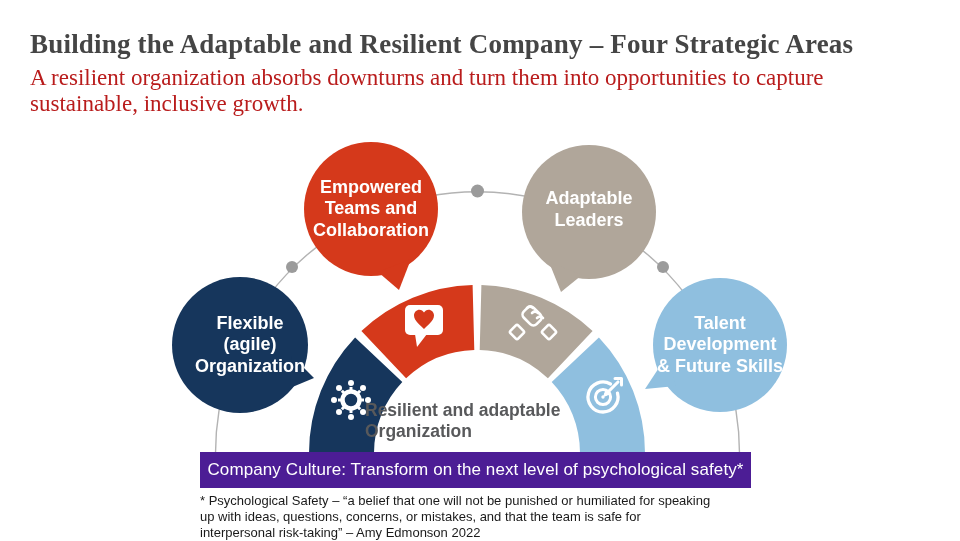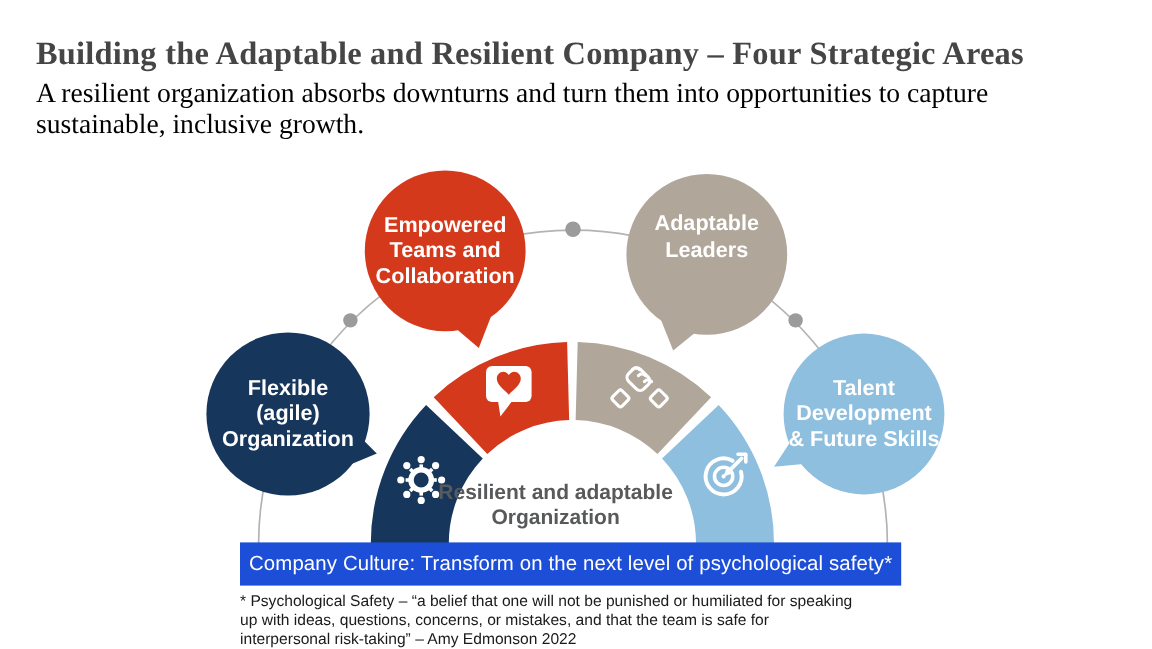--- a/index.html
+++ b/index.html
@@ -8,41 +8,41 @@
     font-family:"Liberation Sans", sans-serif; overflow:hidden;
   }
   .hdr{position:absolute; left:30px; top:30px; width:910px;}
   .hdr h1{
     margin:0; font-family:"Liberation Serif", serif; font-weight:bold;
     font-size:27px; line-height:1.1; color:#454545; letter-spacing:.2px;
     white-space:nowrap;
   }
   .hdr .sub{
     margin:5px 0 0; font-family:"Liberation Serif", serif; font-size:23px;
-    line-height:1.13; color:#000000; white-space:pre-line;
+    line-height:1.13; color:#b91c1c; white-space:pre-line;
   }
   .diagram{position:absolute; inset:0;padding-left:33px;}
   .diagram svg{position:absolute; left:0; top:0;}
   .bubble-label{
     position:absolute; display:flex; align-items:center; justify-content:center;
     text-align:center; color:#ffffff; font-weight:bold; font-size:18px;
     line-height:1.2; white-space:pre-line; pointer-events:none;
   }
   .bl-red  {left:304px; top:142px; width:134px; height:134px;}
-  .bl-taupe{left:522px; top:131px; width:134px; height:134px;}
-  .bl-navy {left:172px; top:277px; width:136px; height:136px;}
+  .bl-taupe{left:522px; top:143px; width:134px; height:134px;}
+  .bl-navy {left:182px; top:277px; width:136px; height:136px;}
   .bl-blue {left:653px; top:278px; width:134px; height:134px;text-align:center;}
   .center-label{
-    position:absolute; left:343px; top:400px; width:240px; text-align:center;
+    position:absolute; left:365px; top:400px; width:240px; 
     font-weight:bold; font-size:17.5px; line-height:1.2; color:#58595b;
     white-space:pre-line;
   }
   .banner{
     position:absolute; left:200px; top:452px; width:551px; height:36px;
-    background:#1d4ed8; color:#ffffff; display:flex; align-items:center;
+    background:#4c1d95; color:#ffffff; display:flex; align-items:center;
     justify-content:center; font-size:17px; letter-spacing:.1px;
   }
   .footnote{
     position:absolute; left:200px; top:493px; width:551px; text-align:left;
     font-size:13px; line-height:1.24; color:#1a1a1a; white-space:pre-line;
   }
 </style>
 </head>
 <body>
 

